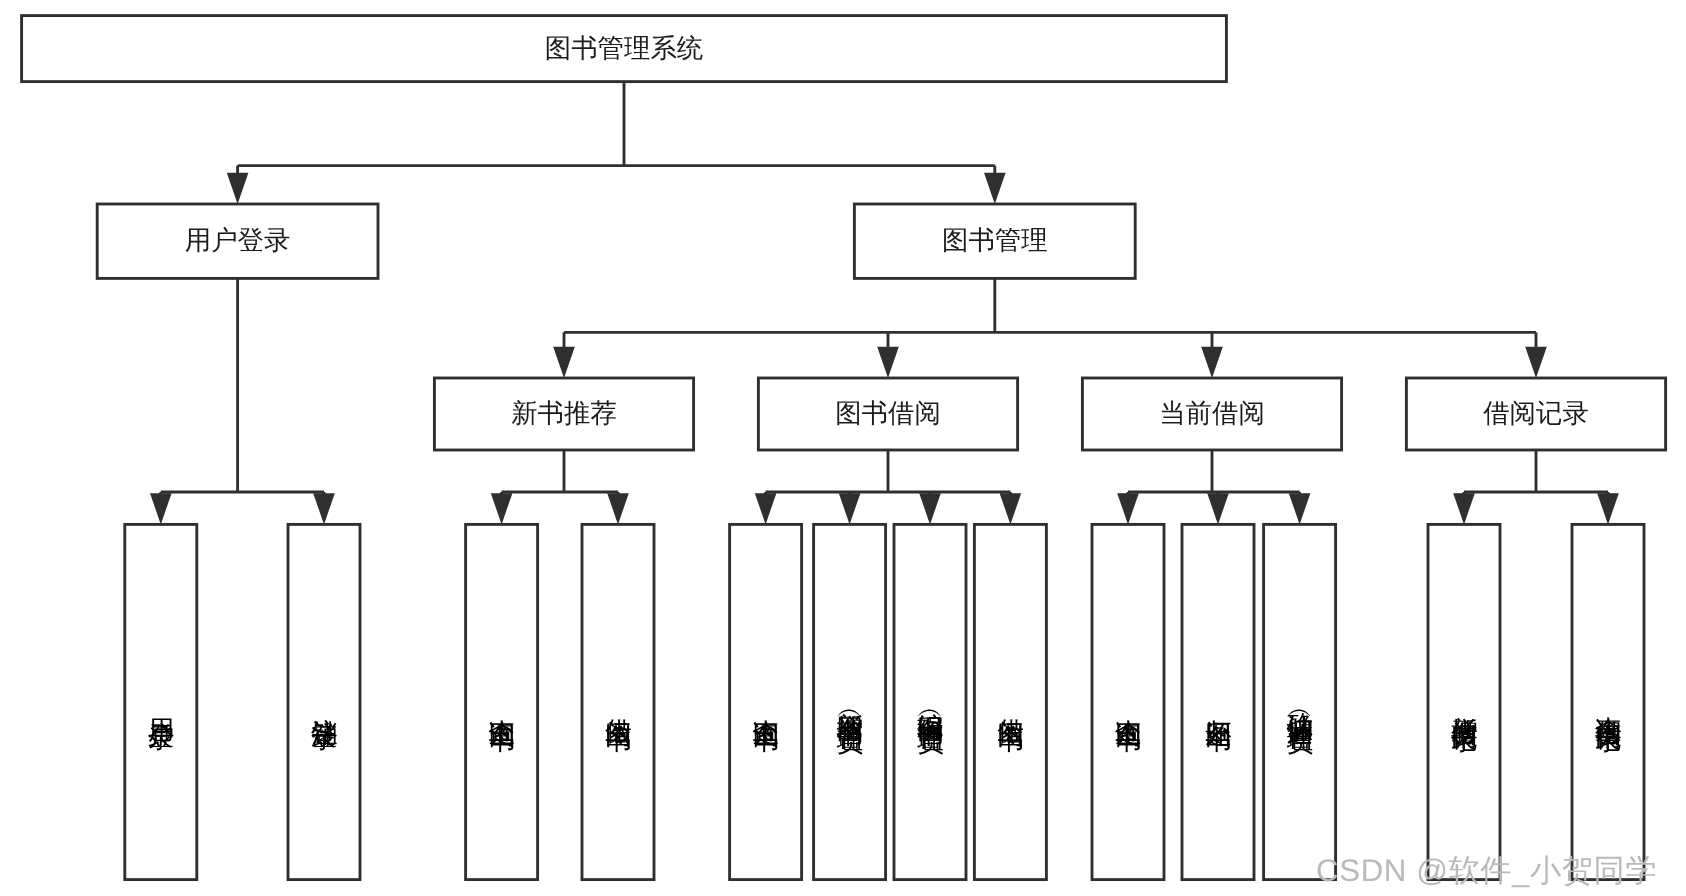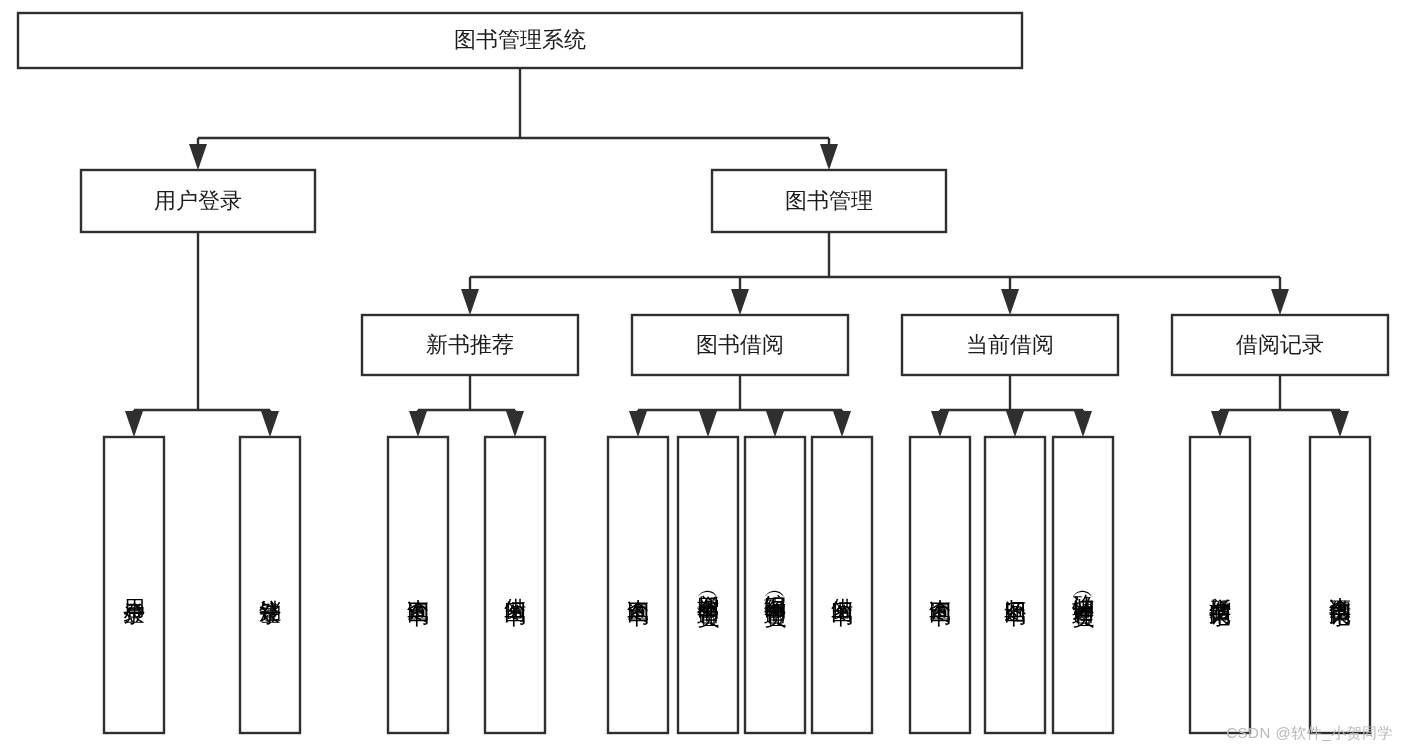--- a/index.html
+++ b/index.html
@@ -65,24 +65,24 @@
     letter-spacing: 2px;
     white-space: nowrap;
   }
   .leaf-label-wrap {
     position: absolute;
     display: block;
     pointer-events: none;
   }
   .watermark {
     position: absolute;
-    right: 12px;
+    right: 24px;
     bottom: 4px;
     font-family: "Liberation Sans", "DejaVu Sans", sans-serif;
-    font-size: 15px;
+    font-size: 26px;
     color: #b9b9b9;
     white-space: nowrap;
     letter-spacing: 0.5px;
   }
 </style>
 </head>
 <body>
 
 <div id="diagram-root">
 

